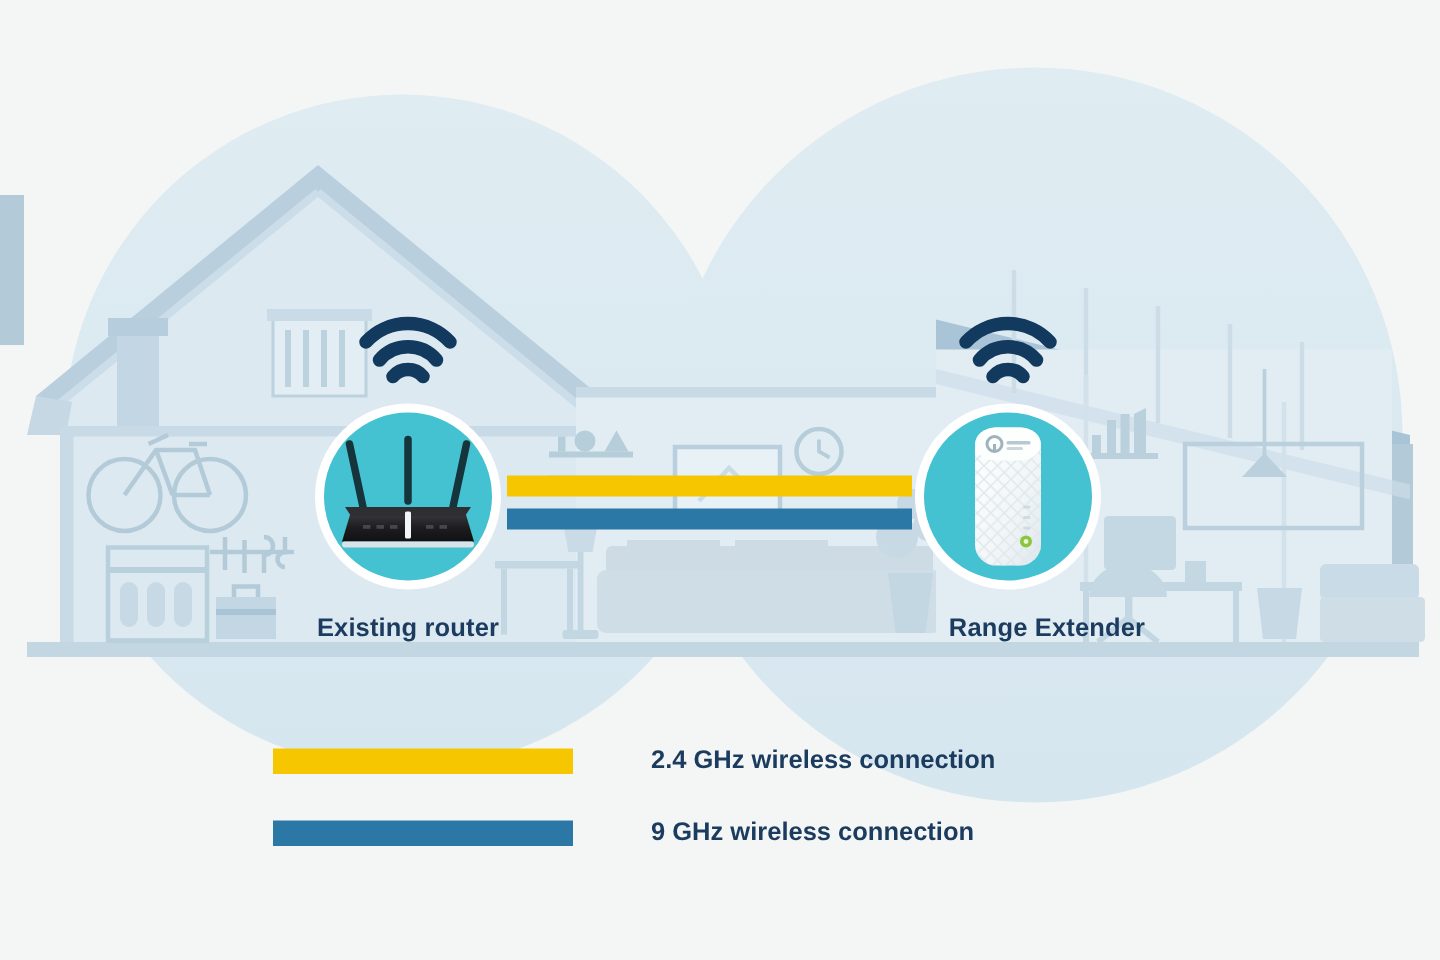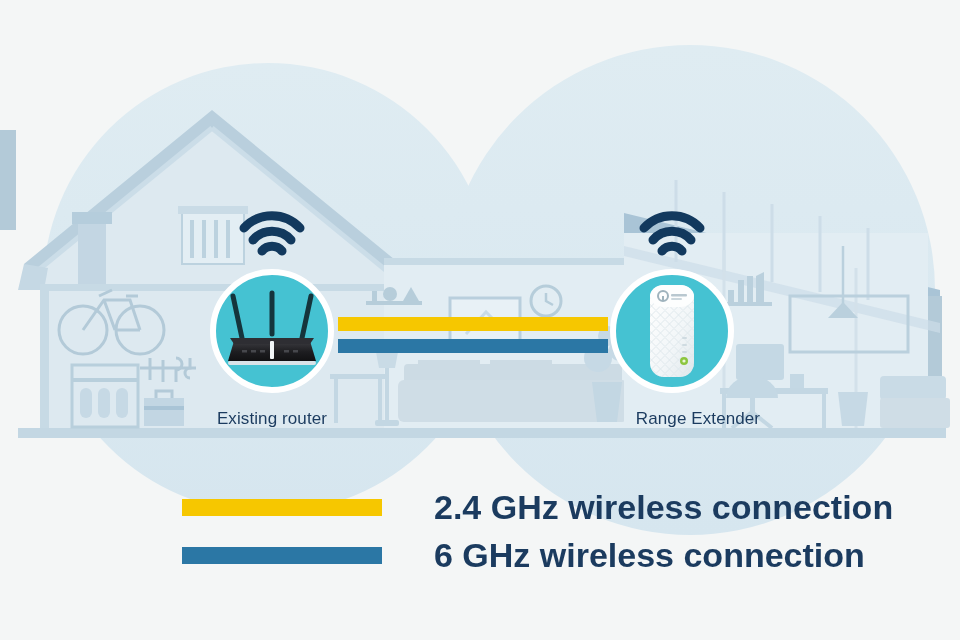--- a/index.html
+++ b/index.html
@@ -35,21 +35,21 @@
     align-items: center;
     justify-content: center;
   }
   #router-node  { left: 210px; top: 269px; }
   #ext-node     { left: 610px; top: 269px; }
 
   .node-label {
     position: absolute;
     text-align: center;
     font-size: 17px;
-    font-weight: normal;
+    font-weight: bold;
     color: #1b3b5f;
     letter-spacing: .1px;
     white-space: nowrap;
   }
   #router-label { left: 150px; top: 409px; width: 244px; }
   #ext-label    { left: 576px; top: 409px; width: 244px; }
 
   
   #legend {
     position: absolute;
@@ -62,21 +62,21 @@
     align-items: center;
     height: 48px;
   }
   .swatch {
     width: 200px;
     height: 17px;
     flex: none;
   }
   .legend-text {
     margin-left: 52px;
-    font-size: 34px;
+    font-size: 17px;
     font-weight: bold;
     color: #1b3b5f;
     white-space: nowrap;
   }
 </style>
 </head>
 <body>
 
 <div id="stage">
 
@@ -356,17 +356,17 @@
   </div>
   <div id="ext-label" class="node-label">Range Extender</div>
 
   <div id="legend">
     <div class="legend-row">
       <div class="swatch" style="background:#f6c700"></div>
       <div class="legend-text">2.4 GHz wireless connection</div>
     </div>
     <div class="legend-row">
       <div class="swatch" style="background:#2b77a5"></div>
-      <div class="legend-text">6 GHz wireless connection</div>
+      <div class="legend-text">9 GHz wireless connection</div>
     </div>
   </div>
 
 </div>
 
 </body></html>

